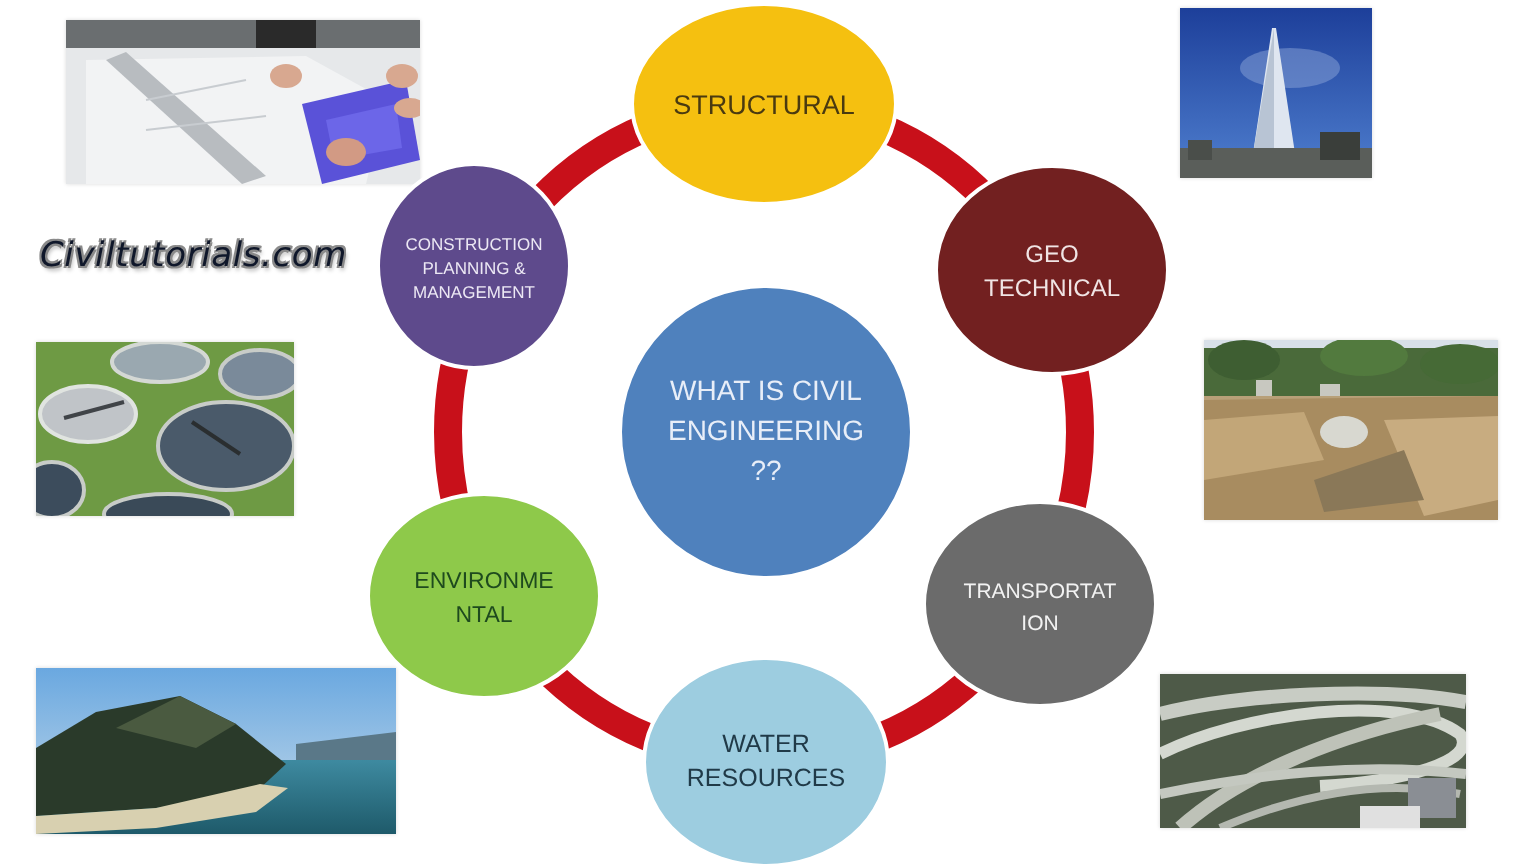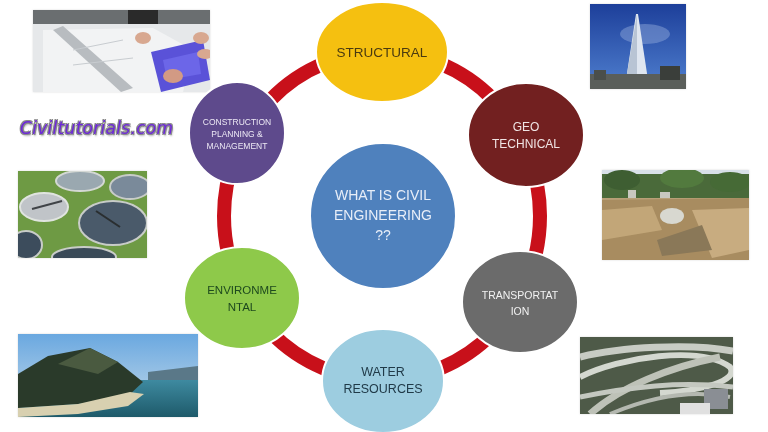--- a/index.html
+++ b/index.html
@@ -1,20 +1,20 @@
 <!DOCTYPE html>
 <html><head>
 <meta charset="utf-8">
 <style>
   html, body { margin:0; padding:0; background:#ffffff; }
   body { width:768px; height:432px; position:relative; overflow:hidden; font-family:"Liberation Sans", sans-serif; }
   #stage { position:absolute; left:0; top:0; width:768px; height:432px; }
   .photo { position:absolute; overflow:hidden; box-shadow:0 0 2px rgba(0,0,0,0.15); }
   .photo svg { display:block; width:100%; height:100%; }
-  .watermark { position:absolute; left:20px; top:118px; font-family:"DejaVu Sans", sans-serif; font-style:italic; font-size:17px; color:#6d28d9; letter-spacing:0.3px;
+  .watermark { position:absolute; left:20px; top:118px; font-family:"DejaVu Sans", sans-serif; font-style:italic; font-size:17px; color:#0f172a; letter-spacing:0.3px;
     text-shadow: -1px -1px 0 #8a8a8a, 1px -1px 0 #8a8a8a, -1px 1px 0 #8a8a8a, 1px 1px 0 #8a8a8a, 1px 2px 2px rgba(0,0,0,0.35); }
 </style>
 </head>
 <body>
 
 <div id="stage">
 
   <div class="photo" style="left:33px; top:10px; width:177px; height:82px;">
     <svg viewBox="0 0 177 82" preserveAspectRatio="none">
       <rect width="177" height="82" fill="#e6e8ea"></rect>

